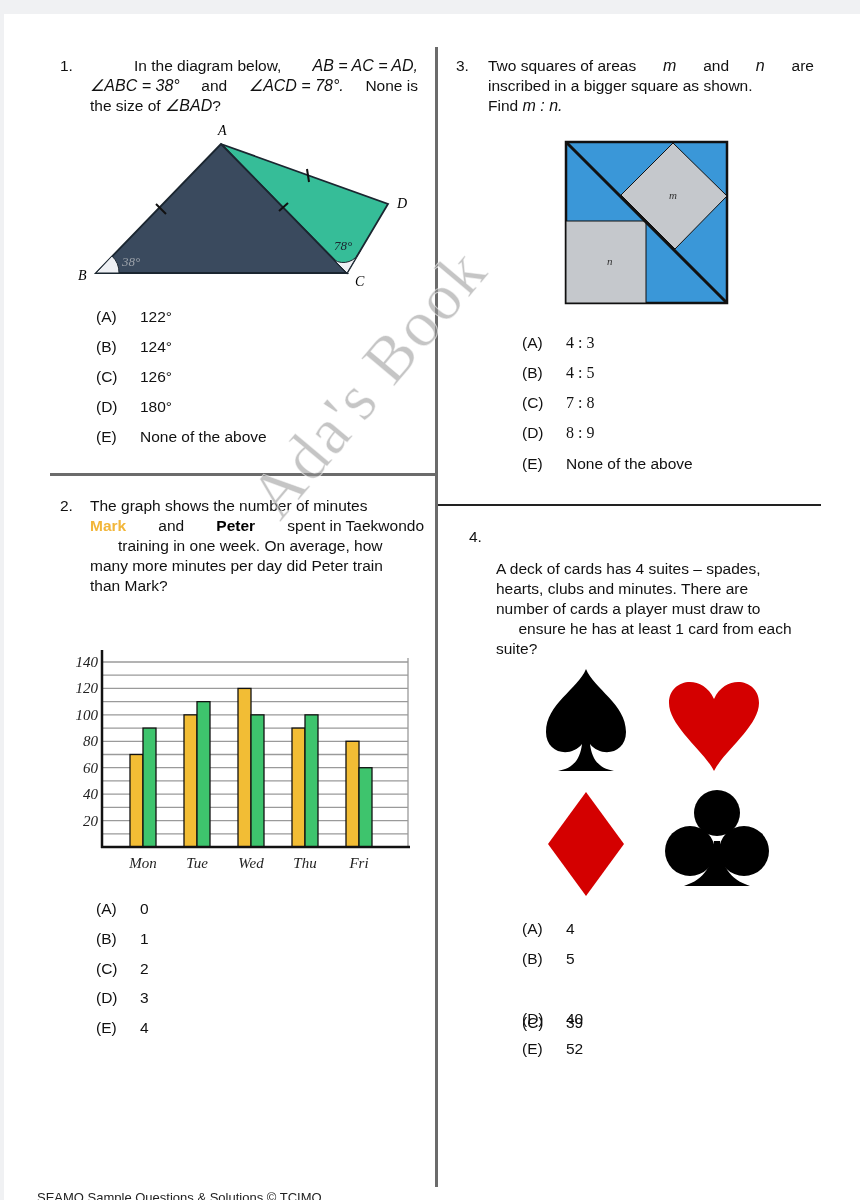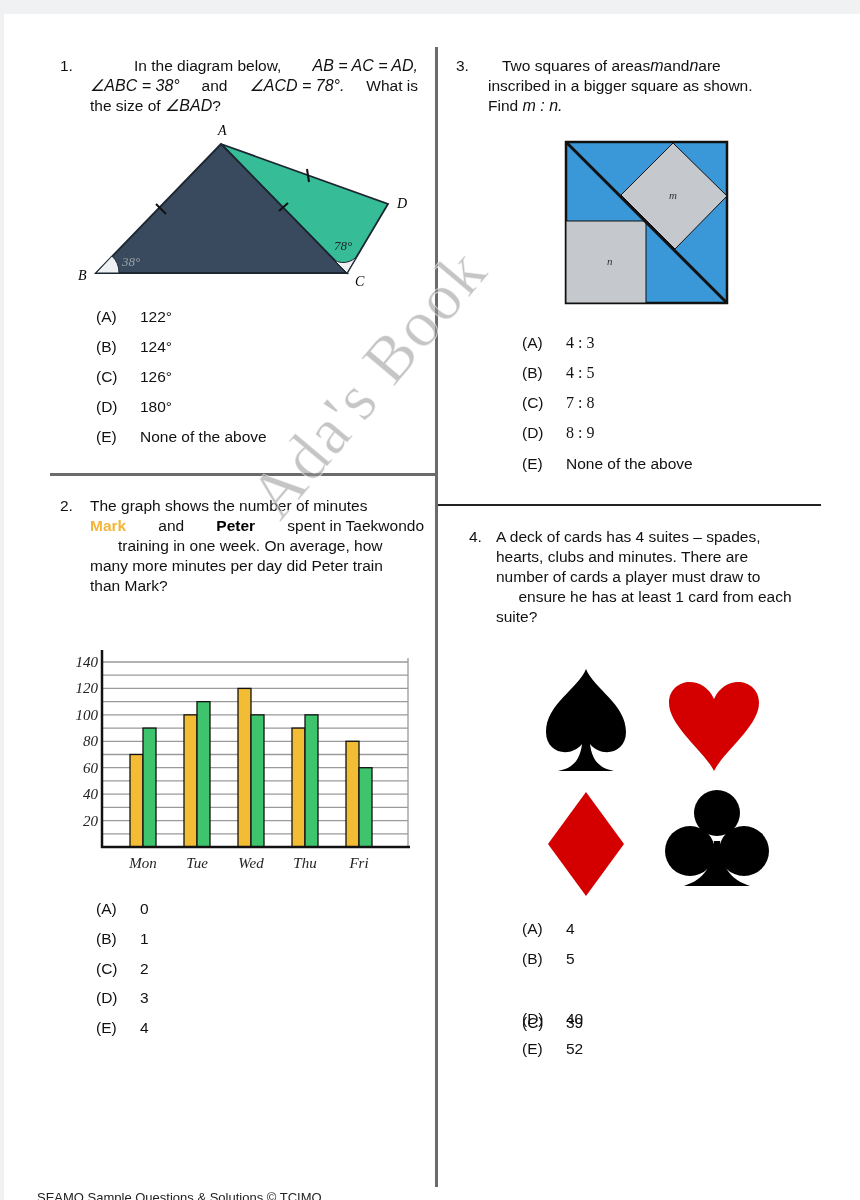--- a/index.html
+++ b/index.html
@@ -51,21 +51,21 @@
     <span class="qnum qtext" style="left:56px;top:42px;">1.</span>
     <div class="abs qtext" style="left:86px;top:42px;width:328px;">
       <div style="display:flex;justify-content:space-between;margin-left:44px;">
         <span>In the diagram below,</span>
         <span class="math">AB = AC = AD,</span>
       </div>
       <div style="display:flex;justify-content:space-between;">
         <span class="math">∠ABC = 38°</span>
         <span>and</span>
         <span class="math">∠ACD = 78°.</span>
-        <span>What is</span>
+        <span>None is</span>
       </div>
       <div>
         <span>the size of</span>
         <span class="math">∠BAD</span><span>?</span>
       </div>
     </div>
 
     <svg class="abs" style="left:0;top:0;" width="432" height="300">
       <polygon points="217,130 343,259 384,190" fill="#36bd98" stroke="#1b2630" stroke-width="1.8"></polygon>
       <polygon points="217,130 92,259 343,259" fill="#3a4a5e" stroke="#1b2630" stroke-width="1.8"></polygon>
@@ -89,21 +89,21 @@
       <div class="opt" style="left:92px;top:324px;"><span class="lbl">(B)</span><span>124°</span></div>
       <div class="opt" style="left:92px;top:354px;"><span class="lbl">(C)</span><span>126°</span></div>
       <div class="opt" style="left:92px;top:384px;"><span class="lbl">(D)</span><span>180°</span></div>
       <div class="opt" style="left:92px;top:414px;"><span class="lbl">(E)</span><span>None of the above</span></div>
     </div>
   </div>
 
   <div>
     <span class="qnum qtext" style="left:452px;top:42px;">3.</span>
     <div class="abs qtext" style="left:484px;top:42px;width:326px;">
-      <div style="display:flex;margin-left:14px;">
+      <div style="display:flex;justify-content:space-between;">
         <span>Two squares of areas</span>
         <span class="math">m</span>
         <span>and</span>
         <span class="math">n</span>
         <span>are</span>
       </div>
       <div style="display:flex;justify-content:space-between;">
           <span>inscribed in a bigger square as shown.</span>
         </div>
       <div><span>Find</span> <span class="math">m : n.</span></div>
@@ -201,21 +201,21 @@
       <div class="opt" style="left:92px;top:916px;"><span class="lbl">(B)</span><span>1</span></div>
       <div class="opt" style="left:92px;top:946px;"><span class="lbl">(C)</span><span>2</span></div>
       <div class="opt" style="left:92px;top:975px;"><span class="lbl">(D)</span><span>3</span></div>
       <div class="opt" style="left:92px;top:1005px;"><span class="lbl">(E)</span><span>4</span></div>
     </div>
   </div>
 
   <div>
     <span class="qnum qtext" style="left:465px;top:513px;">4.</span>
     <div class="abs qtext jtext" style="left:492px;top:513px;width:318px;">
-      <div style="display:flex;justify-content:space-between;">
+      <div style="display:flex;justify-content:space-between;margin-top:32px;">
           <span>A deck of cards has 4 suites – spades,</span>
         </div>
       <div style="display:flex;justify-content:space-between;">
           <span>hearts, clubs and minutes. There are</span>
         </div>
       <div style="display:flex;justify-content:space-between;">
           <span>number of cards a player must draw to</span>
         </div>
       <div style="display:flex;justify-content:center;">
           <span>ensure he has at least 1 card from each</span>

